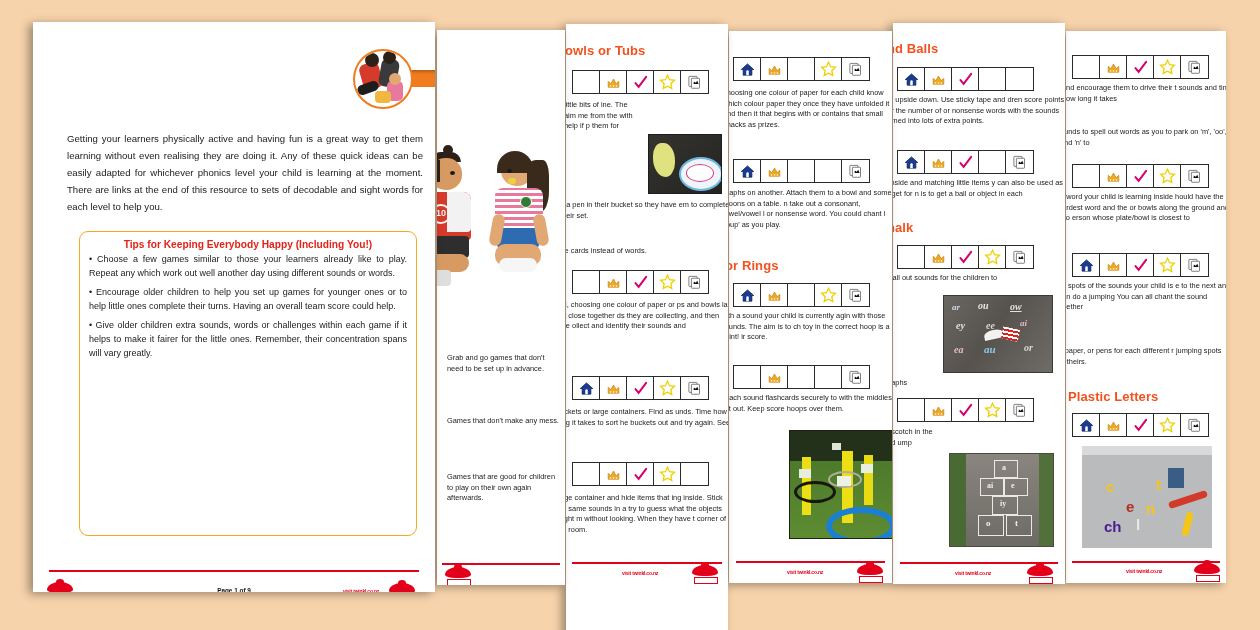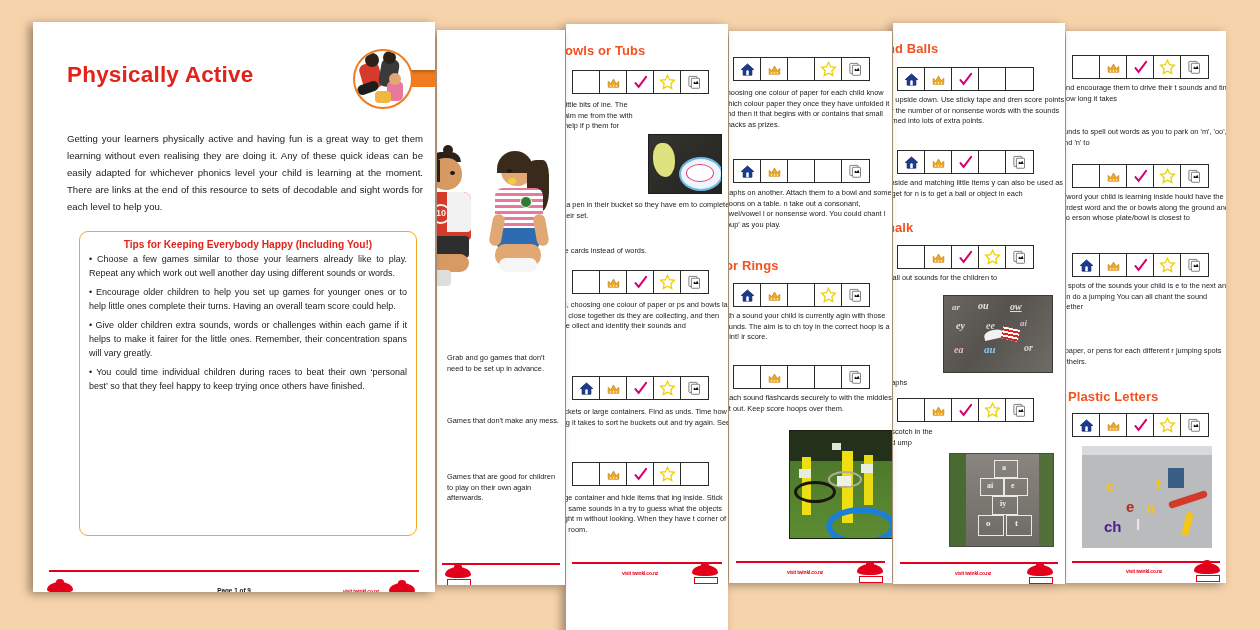--- a/index.html
+++ b/index.html
@@ -768,30 +768,28 @@
       <div style="position:absolute;left:6px;top:12px;width:20px;height:26px;background:#d63a2b;border-radius:6px;transform:rotate(-16deg);"></div>
       <div style="position:absolute;left:10px;top:2px;width:14px;height:14px;background:#2b2119;border-radius:50%;"></div>
       <div style="position:absolute;left:2px;top:32px;width:22px;height:10px;background:#1d1d1d;border-radius:6px;transform:rotate(-20deg);"></div>
       <div style="position:absolute;left:25px;top:8px;width:18px;height:28px;background:#3a3a3a;border-radius:6px;transform:rotate(10deg);"></div>
       <div style="position:absolute;left:28px;top:0px;width:13px;height:13px;background:#2b2119;border-radius:50%;"></div>
       <div style="position:absolute;left:32px;top:30px;width:16px;height:20px;background:#e8799c;border-radius:5px;"></div>
       <div style="position:absolute;left:34px;top:22px;width:12px;height:12px;background:#e2a873;border-radius:50%;"></div>
       <div style="position:absolute;left:20px;top:40px;width:16px;height:12px;background:#f0b840;border-radius:4px;"></div>
     </div>
     <div class="hd-title">
-      <div>Physically Active</div>
     </div>
     <div class="intro">Getting your learners physically active and having fun is a great way to get them learning without even realising they are doing it. Any of these quick ideas can be easily adapted for whichever phonics level your child is learning at the moment. There are links at the end of this resource to sets of decodable and sight words for each level to help you.</div>
 
     <div class="tipsbox">
       <h3>Tips for Keeping Everybody Happy (Including You!)</h3>
       <p>• Choose a few games similar to those your learners already like to play. Repeat any which work out well another day using different sounds or words.</p>
       <p>• Encourage older children to help you set up games for younger ones or to help little ones complete their turns. Having an overall team score could help.</p>
       <p>• Give older children extra sounds, words or challenges within each game if it helps to make it fairer for the little ones. Remember, their concentration spans will vary greatly.</p>
-      <p>• You could time individual children during races to beat their own ‘personal best’ so that they feel happy to keep trying once others have finished.</p>
     </div>
 
     <div class="footer-rule"></div>
     <div class="pg-num">Page 1 of 9</div>
     <div class="tw-foot-url" style="left:310px;top:566px;">visit twinkl.co.nz</div>
     <div class="tw-logo" style="left:356px;top:561px;">
       <div class="blob"></div>
     </div>
     <div class="tw-logo" style="left:14px;top:560px;">
       <div class="blob"></div>

